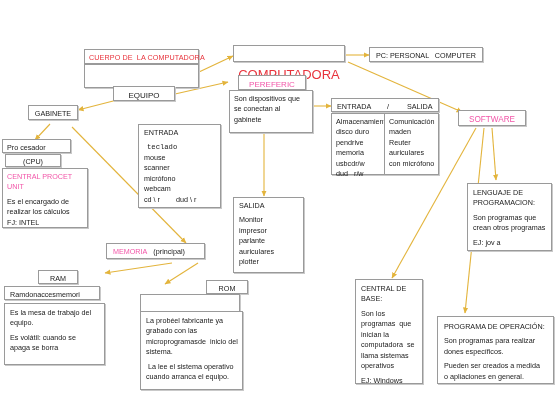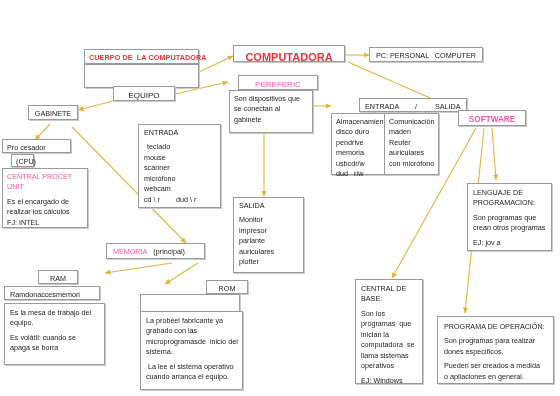--- a/index.html
+++ b/index.html
@@ -42,21 +42,21 @@
     display: block;
     white-space: pre;
   }
   .node .gap {
     display: block;
     height: 4px;
   }
   .title-box {
     text-align: center;
   }
-  .red   { color: #E8333C; font-weight: bold; }
+  .red   { color: #E8333C; }
   .pink  { color: #F255A8; }
   .cap   { letter-spacing: 0.1px; }
   .shadow-box {
     box-shadow: 1px 1px 0 #c9c9c9;
   }
 </style>
 </head>
 <body>
 
 <div id="canvas">
@@ -109,80 +109,80 @@
 
   <div class="node title-box shadow-box" style="left:84px; top:64px; width:115px; height:16px; padding-top:20px;">
     <span class="ln pink" style="font-size:8.4px;">HARDWERE</span>
   </div>
 
   <div class="node title-box shadow-box" style="left:113px; top:86px; width:62px; height:15px; padding-top:3px;">
     <span class="ln" style="font-size:8px;">EQUIPO</span>
   </div>
 
   <div class="node title-box shadow-box" style="left:233px; top:45px; width:112px; height:17px; padding-top:3.5px;">
-    <span class="ln red" style="font-size:11px;">COMPUTADORA</span>
+    <span class="ln red" style="font-size:13px;margin-top:16px;">COMPUTADORA</span>
   </div>
 
   <div class="node title-box shadow-box" style="left:369px; top:47px; width:114px; height:15px; padding-top:3px;">
     <span class="ln">PC: PERSONAL   COMPUTER</span>
   </div>
 
-  <div class="node title-box shadow-box" style="left:238px; top:75px; width:80px; height:15px; padding-top:3px;">
+  <div class="node title-box shadow-box" style="left:238px; top:75px; width:68px; height:15px; padding-top:3px;">
     <span class="ln pink" style="font-size:8px;">PEREFERIC</span>
   </div>
 
   <div class="node shadow-box" style="left:229px; top:90px; width:84px; height:43px; padding:3px 4px;">
     <span class="ln">Son dispositivos que</span>
     <span class="ln">se conectan al</span>
     <span class="ln">gabinete</span>
   </div>
 
   <div class="node title-box shadow-box" style="left:28px; top:105px; width:50px; height:15px; padding-top:3px;">
     <span class="ln">GABINETE</span>
   </div>
 
   <div class="node shadow-box" style="left:2px; top:139px; width:69px; height:14px; padding:2.5px 4px;">
     <span class="ln">Pro cesador</span>
   </div>
 
-  <div class="node title-box shadow-box" style="left:11px; top:154px; width:23px; height:13px; padding-top:2px;">
+  <div class="node title-box shadow-box" style="left:5px; top:154px; width:56px; height:13px; padding-top:2px;">
     <span class="ln">(CPU)</span>
   </div>
 
   <div class="node shadow-box" style="left:2px; top:168px; width:86px; height:60px; padding:3px 4px;">
     <span class="ln pink">CENTRAL PROCET</span>
     <span class="ln pink">UNIT</span>
     <span class="gap"></span>
     <span class="ln">Es el encargado de</span>
     <span class="ln">realizar los cálculos</span>
     <span class="ln">FJ: INTEL</span>
   </div>
 
   <div class="node shadow-box" style="left:138px; top:124px; width:83px; height:84px; padding:3px 5px;">
     <span class="ln">ENTRADA</span>
     <span class="gap"></span>
-    <span class="ln" style="padding-left:3px;">teclado</span>
+    <span class="ln" style="padding-left:3px;font-family:Liberation Mono, monospace;">teclado</span>
     <span class="ln">mouse</span>
     <span class="ln">scanner</span>
     <span class="ln">micrófono</span>
     <span class="ln">webcam</span>
     <span class="ln">cd \ r        dud \ r</span>
   </div>
 
   <div class="node shadow-box" style="left:233px; top:197px; width:71px; height:76px; padding:3px 5px;">
     <span class="ln">SALIDA</span>
     <span class="gap"></span>
     <span class="ln">Monitor</span>
     <span class="ln">impresor</span>
     <span class="ln">parlante</span>
     <span class="ln">auriculares</span>
     <span class="ln">plotter</span>
   </div>
 
-  <div class="node shadow-box" style="left:331px; top:98px; width:108px; height:14px; padding:2.5px 5px;margin-left:28px;">
+  <div class="node shadow-box" style="left:331px; top:98px; width:108px; height:14px; padding:2.5px 5px;">
     <span class="ln">ENTRADA        /         SALIDA</span>
   </div>
 
   <div class="node shadow-box" style="left:331px; top:113px; width:60px; height:62px; padding:3px 4px;">
     <span class="ln">Almacenamiento</span>
     <span class="ln">disco duro</span>
     <span class="ln">pendrive</span>
     <span class="ln">memoria</span>
     <span class="ln">usbcdr/w</span>
     <span class="ln">dud   r/w</span>
@@ -190,21 +190,21 @@
 
   <div class="node shadow-box" style="left:384px; top:113px; width:55px; height:62px; padding:3px 4px;">
     <span class="ln">Comunicación</span>
     <span class="ln">maden</span>
     <span class="ln">Reuter</span>
     <span class="ln">auriculares</span>
     <span class="ln">con micrófono</span>
   </div>
 
   <div class="node title-box shadow-box" style="left:458px; top:110px; width:68px; height:16px; padding-top:3px;">
-    <span class="ln pink" style="font-size:8.2px;font-weight:bold;">SOFTWARE</span>
+    <span class="ln pink" style="font-size:8.2px;">SOFTWARE</span>
   </div>
 
   <div class="node shadow-box" style="left:467px; top:183px; width:85px; height:68px; padding:4px 5px;">
     <span class="ln">LENGUAJE DE</span>
     <span class="ln">PROGRAMACION:</span>
     <span class="gap"></span>
     <span class="ln">Son programas que</span>
     <span class="ln">crean otros programas</span>
     <span class="gap"></span>
     <span class="ln">EJ: jov a</span>

